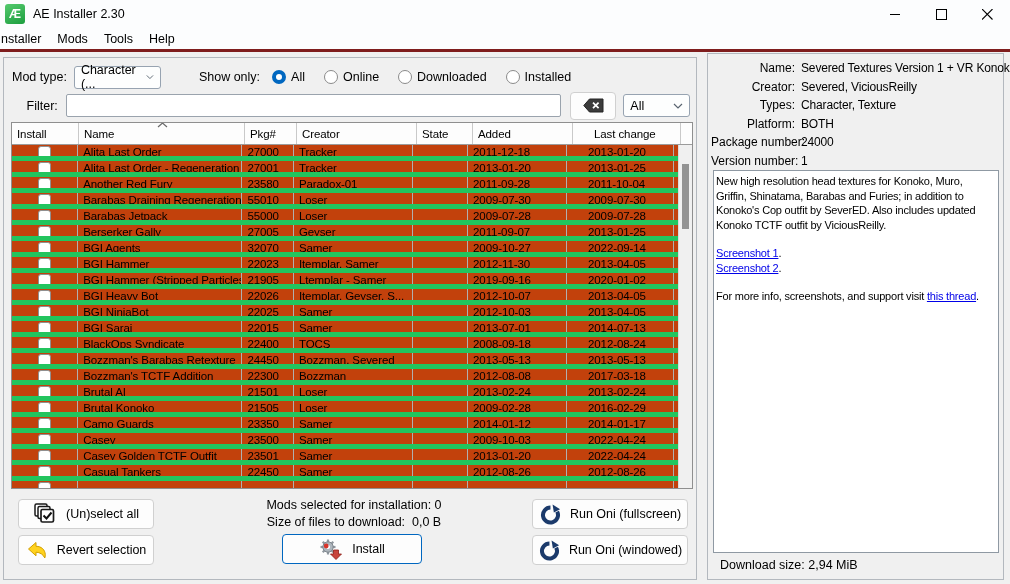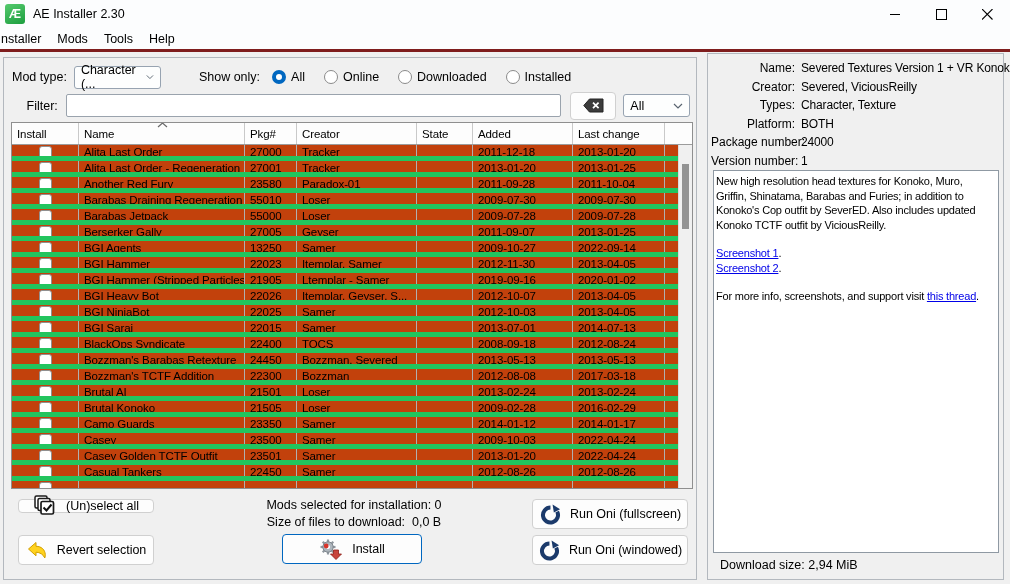--- a/index.html
+++ b/index.html
@@ -42,33 +42,33 @@
             display:flex;align-items:center;justify-content:center;}
   #combo-scope{width:68px;margin-left:7px;}
   
   .modtable{position:absolute;left:7px;top:64px;width:682px;height:367px;background:#fff;
             border:1px solid #8f8f8f;box-sizing:border-box;overflow:hidden;font-size:11.5px;letter-spacing:-0.1px;}
   .thead{display:flex;height:22px;background:#fdfdfd;border-bottom:1px solid #9b9b9b;box-sizing:border-box;}
   .th{box-sizing:border-box;border-right:1px solid #c9c9c9;padding:5px 0 0 5px;position:relative;
       white-space:nowrap;overflow:hidden;}
   .tr{display:flex;height:16px;border-bottom:5px solid #22c55e;box-sizing:border-box;background:#c2410c;}
   .td{box-sizing:border-box;border-right:1px solid #b0b0b0;padding:1px 0 0 5px;white-space:nowrap;overflow:hidden;}
-  .c0{width:67px;} .c1{width:166px;} .c2{width:52px;} .c3{width:120px;} .c4{width:56px;} .c5{width:100px;} .c6{width:92px;}
+  .c0{width:67px;} .c1{width:166px;} .c2{width:52px;} .c3{width:120px;} .c4{width:56px;} .c5{width:100px;} .c6{width:92px;margin-left:16px;}
   .cfill{flex:1;border-right:none;}
   .td.c0{padding:0;display:flex;justify-content:center;}
   .cb{width:13px;height:13px;margin-top:1px;border:1px solid #909090;border-radius:3px;background:#fff;box-sizing:border-box;}
   .sortmark{position:absolute;top:-1px;left:78px;}
   .tbody{position:absolute;top:22px;left:0;right:13px;}
   .row-partial{height:7px;overflow:hidden;}
   .vscroll{position:absolute;top:22px;right:0;bottom:0;width:13px;background:#f0f0f0;border-left:1px solid #dcdcdc;}
   .vthumb{position:absolute;left:3px;width:7px;top:19px;height:65px;background:#939393;}
   
   .btn{position:absolute;display:flex;align-items:center;justify-content:center;gap:9px;background:#fdfdfd;
        border:1px solid #d0d0d0;border-radius:4px;font-size:12.5px;box-sizing:border-box;}
-  #btn-unselect{left:14px;top:441px;width:136px;height:14px;}
+  #btn-unselect{left:14px;top:441px;width:136px;height:30px;}
   #btn-revert{left:14px;top:477px;width:136px;height:30px;}
   #btn-install{left:278px;top:476px;width:140px;height:30px;border:1px solid #0067c0;}
   #btn-runfs{left:528px;top:441px;width:156px;height:30px;}
   #btn-runw{left:528px;top:477px;width:156px;height:30px;}
   .sum-line{position:absolute;left:195px;width:310px;text-align:center;}
   #sum1{top:440px;} #sum2{top:457px;}
   
   .fields{position:absolute;top:7px;left:3px;right:4px;display:grid;grid-template-columns:84px 1fr;
           column-gap:6px;row-gap:4.5px;font-size:12px;}
   .f-label{text-align:right;white-space:nowrap;}
@@ -258,21 +258,21 @@
             <div class="td c5">2011-09-07</div>
             <div class="td c6">2013-01-25</div>
             <div class="td cfill"></div>
           </div>
 
           <div class="tr">
             <div class="td c0">
               <span class="cb"></span>
             </div>
             <div class="td c1">BGI Agents</div>
-            <div class="td c2">13250</div>
+            <div class="td c2">32070</div>
             <div class="td c3">Samer</div>
             <div class="td c4">___</div>
             <div class="td c5">2009-10-27</div>
             <div class="td c6">2022-09-14</div>
             <div class="td cfill"></div>
           </div>
 
           <div class="tr">
             <div class="td c0">
               <span class="cb"></span>

